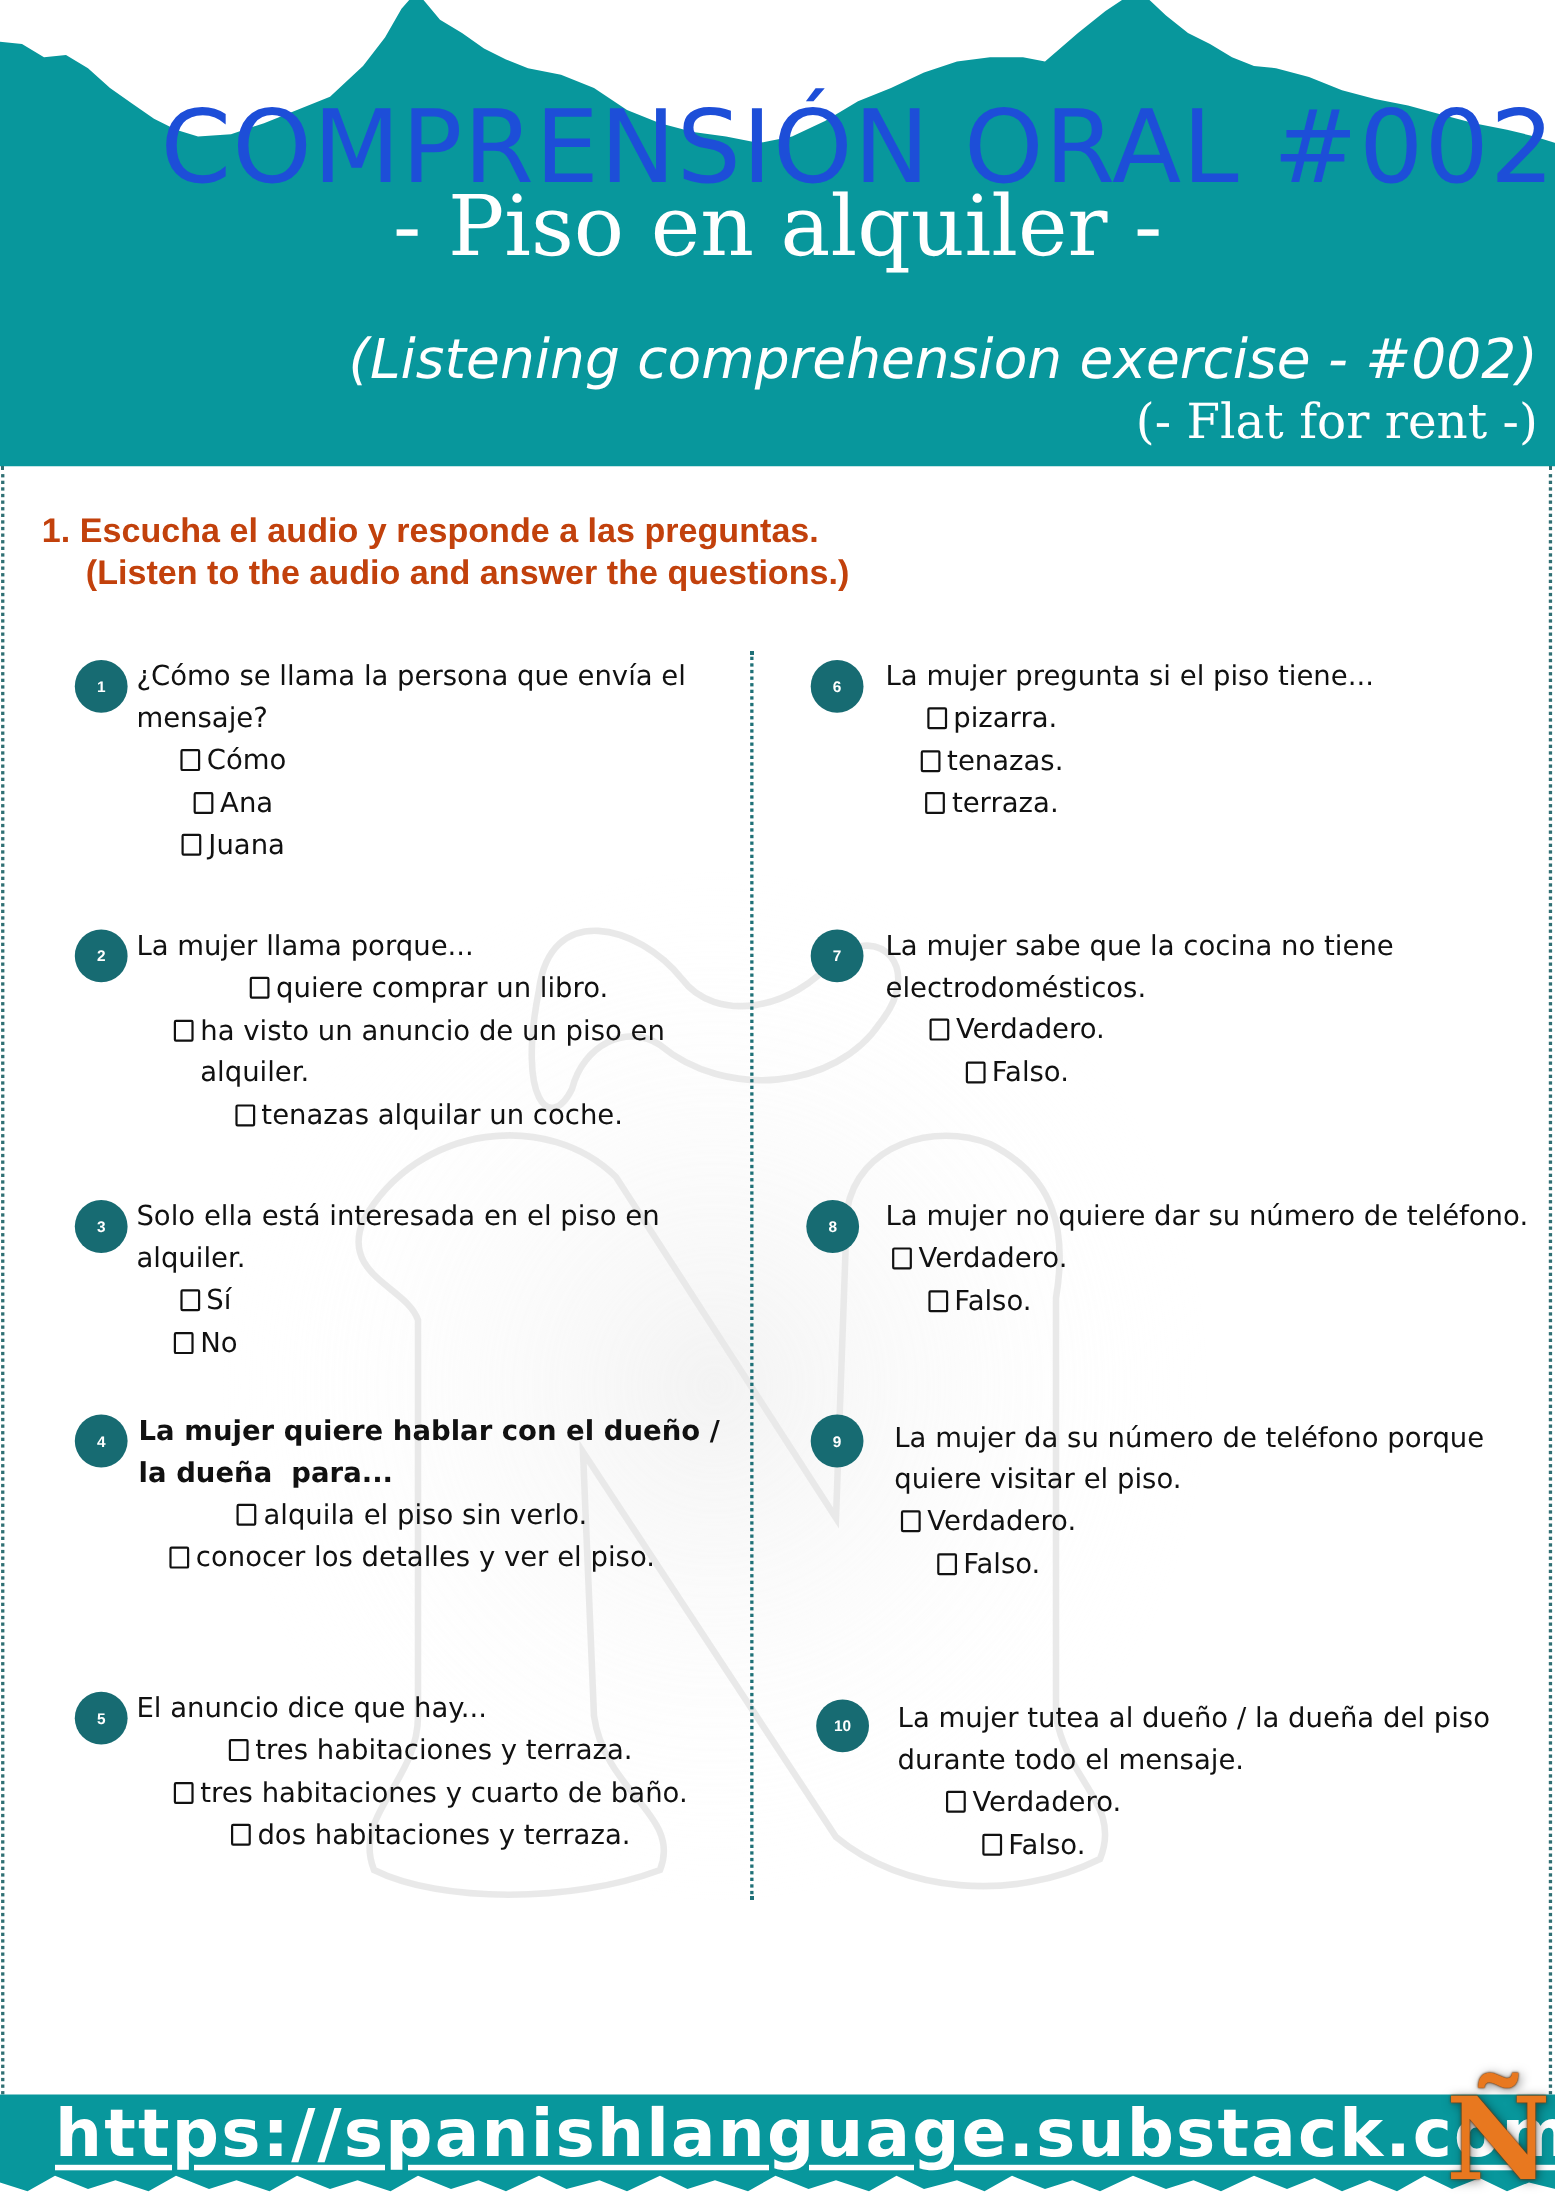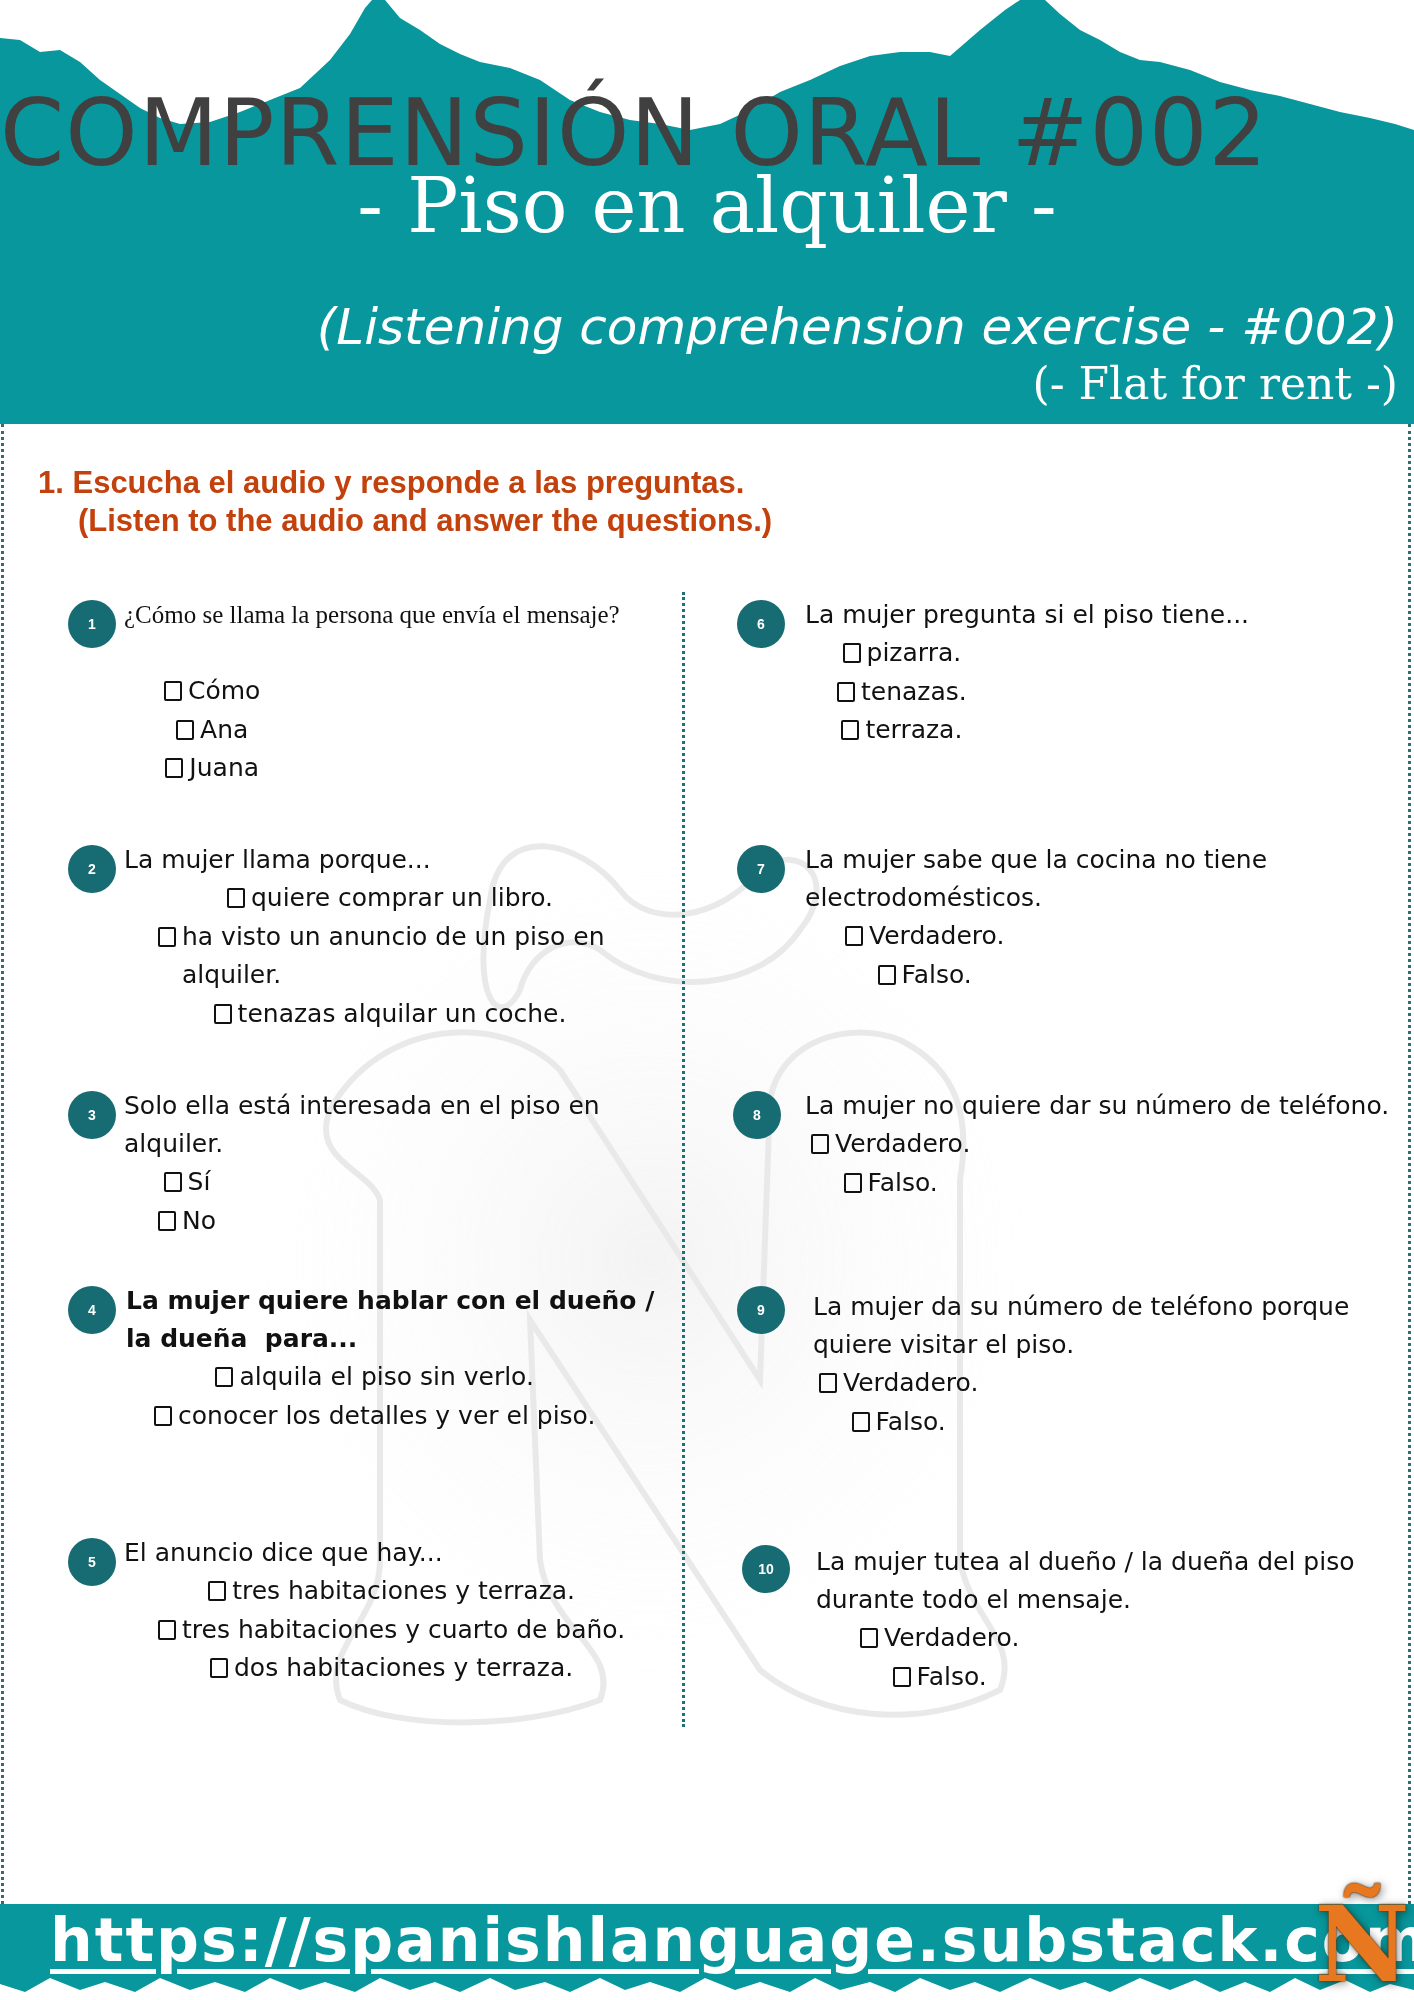--- a/index.html
+++ b/index.html
@@ -3,22 +3,22 @@
 <meta charset="utf-8">
 <style>
   * { box-sizing: border-box; margin: 0; padding: 0; }
   html, body { width: 1414px; height: 2000px; background: #ffffff; overflow: hidden; }
   body { position: relative; font-family: "Liberation Sans", sans-serif; color: #111; }
 
   
   .header { position: absolute; left: 0; top: 0; width: 1414px; height: 424px; }
   .header svg.bg { position: absolute; left: 0; top: 0; }
   .title {
-    position: absolute; left: 0; width: 1414px; top: 88px; text-align: left;
-    color: #404040; font-family: "DejaVu Sans", sans-serif; font-size: 92px; letter-spacing: 1px;
+    position: absolute; left: 0; width: 1414px; top: 88px; text-align: right;
+    color: #1d4ed8; font-family: "DejaVu Sans", sans-serif; font-size: 92px; letter-spacing: 1px;
     font-weight: normal; line-height: 1;
   }
   .subtitle {
     position: absolute; left: 0; width: 1414px; top: 168px; text-align: center;
     color: #fff; font-family: "DejaVu Serif", serif; font-size: 76px; line-height: 1;
   }
   .en-title {
     position: absolute; right: 16px; top: 302px; text-align: right;
     color: #fff; font-family: "DejaVu Sans", sans-serif; font-style: italic; font-size: 50px; line-height: 1;
   }
@@ -106,21 +106,21 @@
 
 <div class="instr">
   <span>1. Escucha el audio y responde a las preguntas.</span>
   <span class="l2">(Listen to the audio and answer the questions.)</span>
 </div>
 
 <div class="col-divider"></div>
 
 <div class="q" style="left:68px; top:598px;">
   <div class="badge" style="left:0; top:2px;">1</div>
-  <div class="text" style="left:56px; top:-2px; width:520px;font-family:Liberation Serif, serif;">¿Cómo se llama la persona que envía el mensaje?</div>
+  <div class="text" style="left:56px; top:-2px; width:520px;">¿Cómo se llama la persona que envía el mensaje?</div>
   <div class="opts" style="left:96px; top:74px;">
     <div class="opt">
         <span class="box"></span>
         <span>Cómo</span>
       </div>
     <div class="opt">
         <span class="box"></span>
         <span>Ana</span>
       </div>
     <div class="opt">

